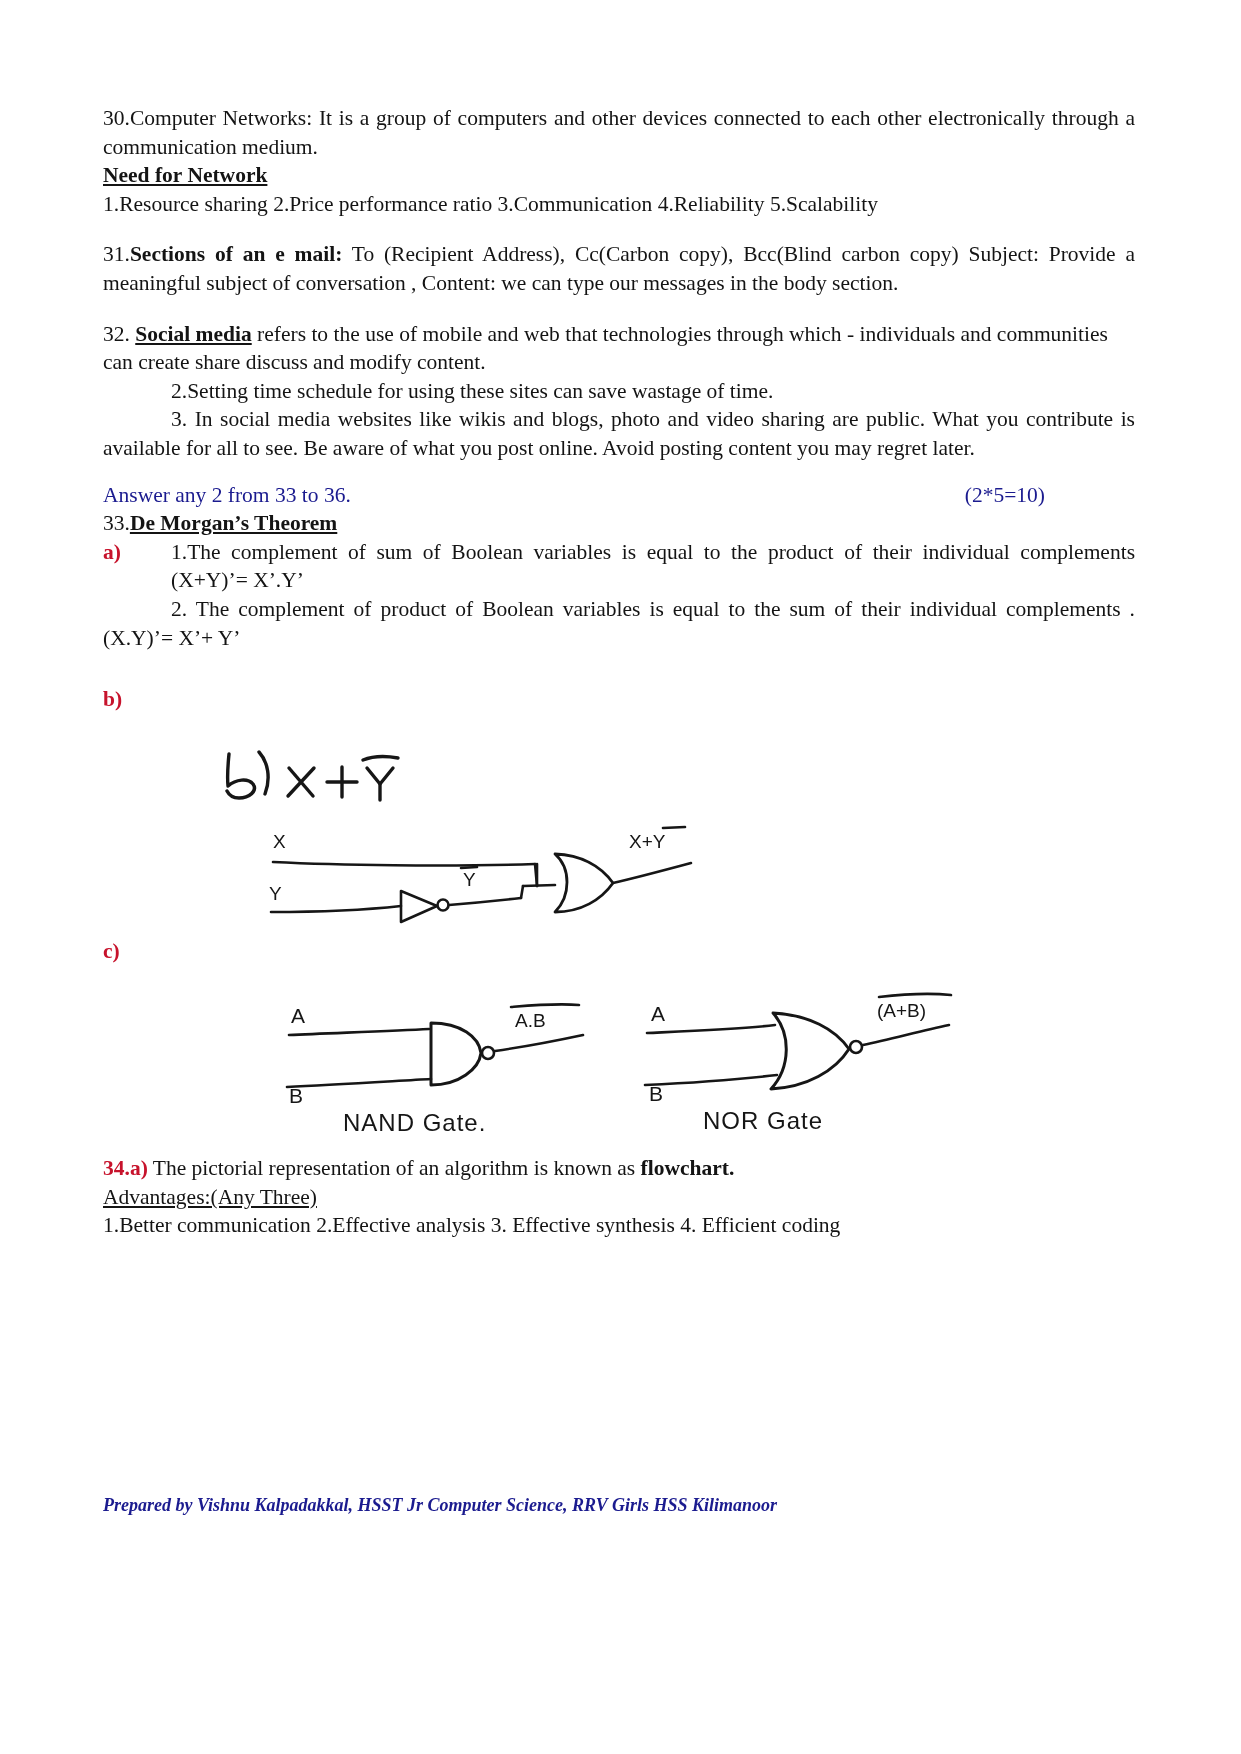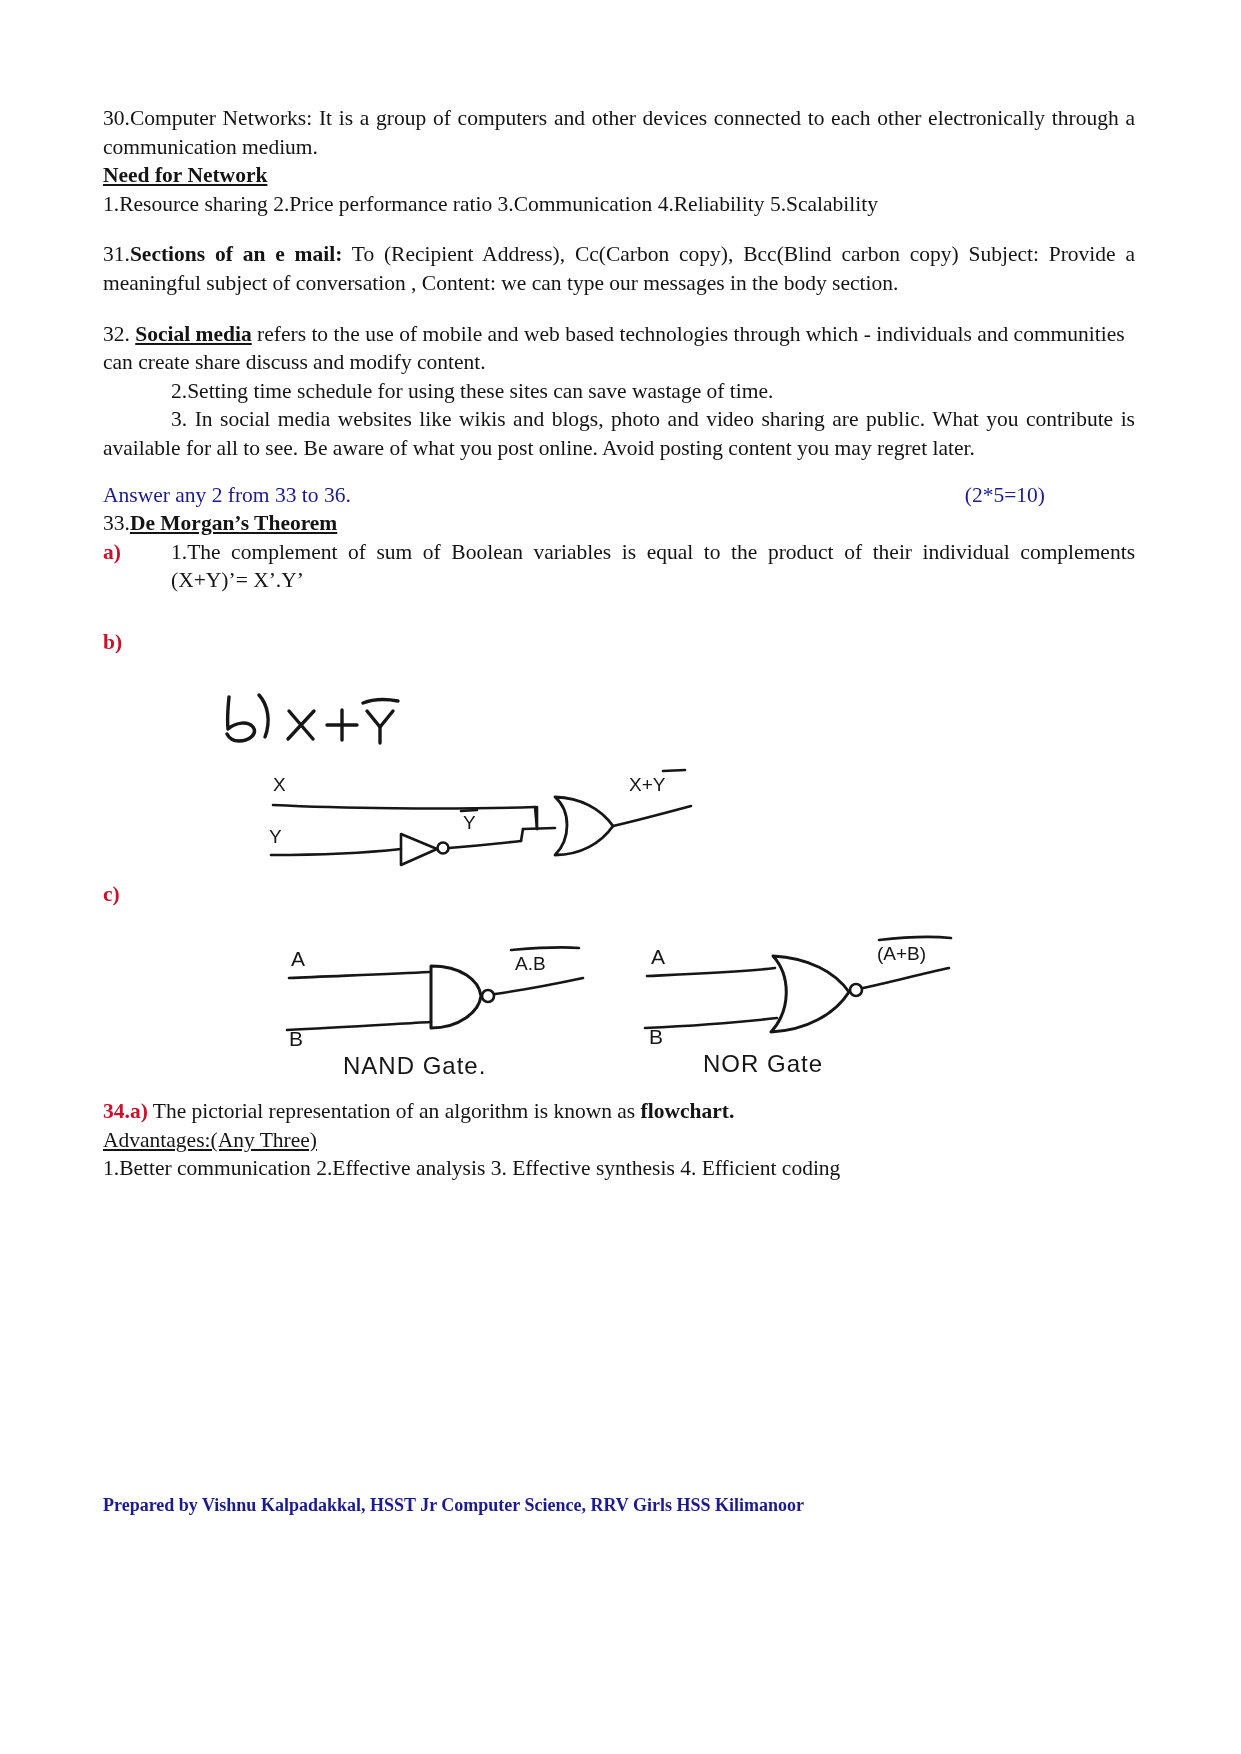--- a/index.html
+++ b/index.html
@@ -78,20 +78,21 @@
     display: block;
   }
   .fig-b   { margin: 22px 0 0 112px; }
   .fig-c   { margin: 18px 0 0 180px; }
 
   .footer {
     position: absolute;
     left: 103px;
     bottom: 238px;
     font-size: 18px;
+    font-style: italic;
     font-weight: bold;
     color: #1b1b8f;
     font-family: "Liberation Serif", serif;
   }
   .hand { stroke: #161616; fill: none; stroke-linecap: round; stroke-linejoin: round; }
   .handtxt { font-family: "Liberation Sans", sans-serif; fill: #161616; }
 </style>
 </head>
 <body>
 
@@ -104,41 +105,42 @@
     <p class="para"><span class="bold-uline">Need for Network</span> </p>
 
     <p class="para"><span>1.Resource sharing  2.Price performance ratio 3.Communication 4.Reliability 5.Scalability</span></p>
 
     <div class="blank"></div>
 
     <p class="para"><span>31.</span><span class="bold">Sections of an e mail:</span> <span>To (Recipient Address), Cc(Carbon copy), Bcc(Blind carbon copy) Subject: Provide a meaningful subject of  conversation  , Content: we can type our messages in the body section.</span></p>
 
     <div class="blank"></div>
 
-    <p class="para" style="text-align:left"><span>32. </span><span class="bold-uline">Social media</span><span> refers to the use of mobile and web based technologies through which - individuals and communities can create share discuss and modify content.</span></p>
+    <p class="para" style="text-align:left"><span>32. </span><span class="bold-uline">Social media</span><span> refers to the use of mobile and web that technologies through which - individuals and communities can create share discuss and modify content.</span></p>
 
 
 
     <p class="para" style="text-align:left"><span class="indent"></span><span>2.Setting time schedule for using these sites can save wastage of time.</span></p>
 
     <p class="para"><span class="indent"></span><span>3. In social media websites like wikis and blogs, photo and video sharing are public. What you contribute is available for all to see. Be aware of what you post online. Avoid posting content you may regret later.</span></p>
 
 
     <div class="answer-line">
       <span>Answer any 2 from 33 to 36.</span>
       <span class="marks">(2*5=10)</span>
     </div>
 
     <p class="para" style="text-align:left"><span>33.</span><span class="bold-uline">De Morgan’s Theorem</span></p>
 
     <div class="letter-row">
       <span class="lab">a)</span>
       <span class="content">1.The complement of sum of Boolean variables is equal to the product of their individual complements  (X+Y)’= X’.Y’</span>
     </div>
 
+    <p class="para"><span class="indent"></span><span>2. The complement of product of Boolean variables is equal to the sum of their individual complements . (X.Y)’=  X’+ Y’</span></p>
 
     <div class="blank"></div>
     <div class="blank-sm"></div>
 
     <div class="only-label">b)</div>
 
     <svg class="fig fig-b" width="560" height="190" viewBox="0 0 560 190">
 
       <g>
         <path class="hand" stroke-width="3.4" d="M14,18 C13,28 12,40 13,50 C21,43 33,42 38,48 C43,55 34,62 24,62 C18,62 14,59 12,55"></path>

